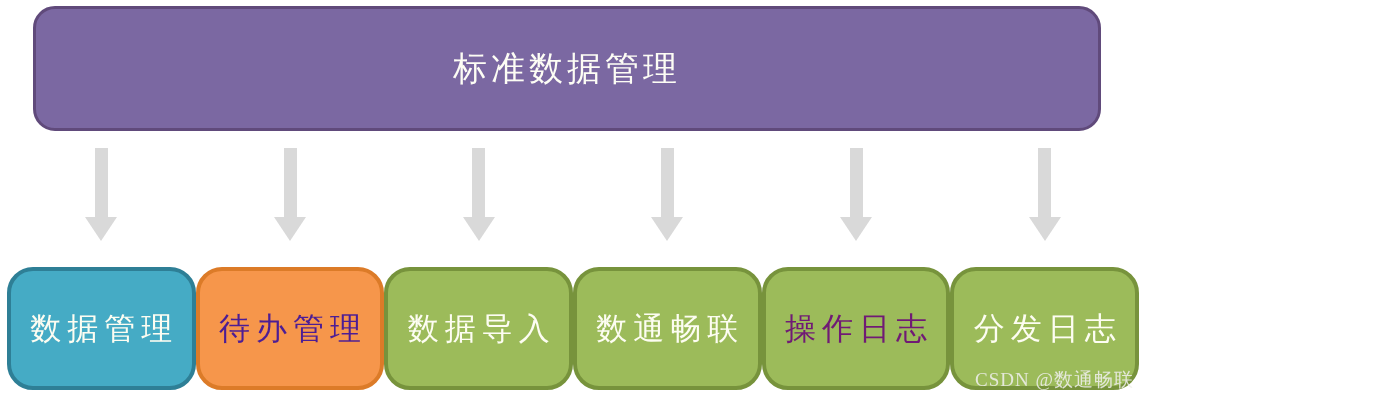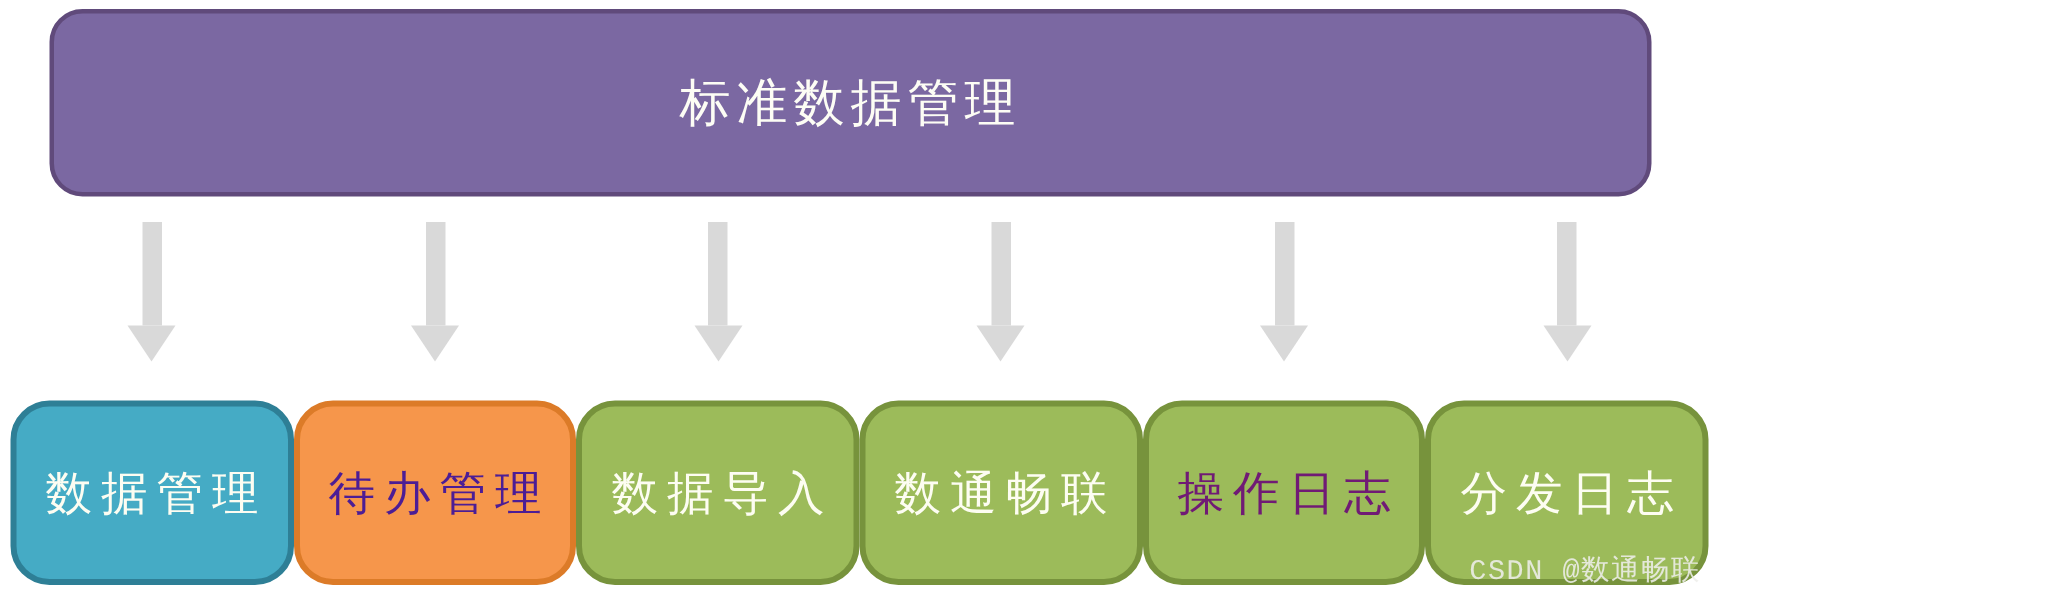--- a/index.html
+++ b/index.html
@@ -66,21 +66,21 @@
     font-size: 31px;
     letter-spacing: 6px;
     padding-left: 6px; 
     white-space: nowrap;
   }
   
   .watermark {
     position: absolute;
     right: 12px;
     bottom: 7px;
-    font-family: Liberation Mono, monospace;
+    font-family: Liberation Serif, serif;
     font-size: 19px;
     color: rgba(238, 238, 234, 0.88);
     letter-spacing: 1px;
     text-align: right;
   }
 </style>
 </head>
 <body>
 
 <div class="canvas">

